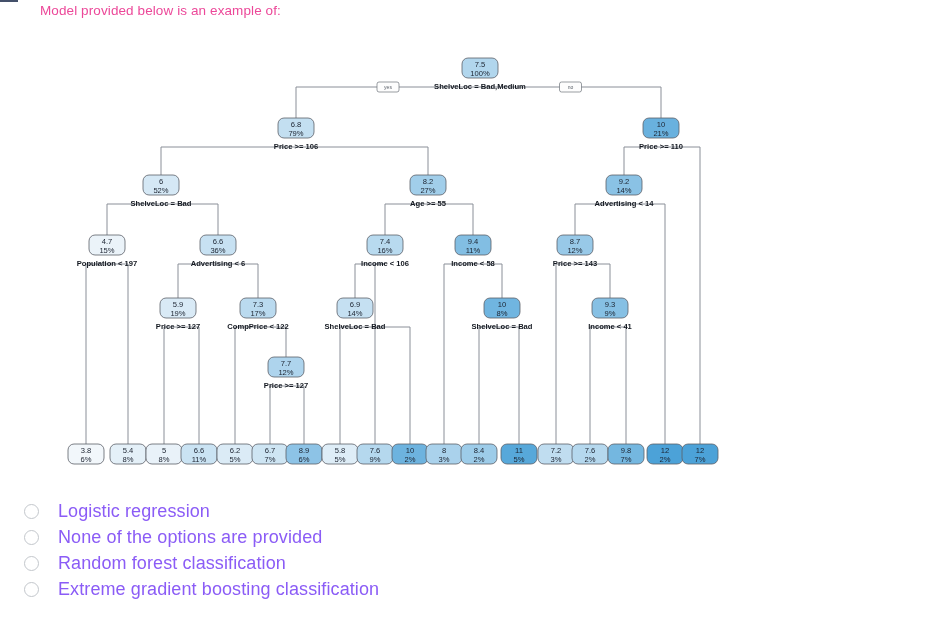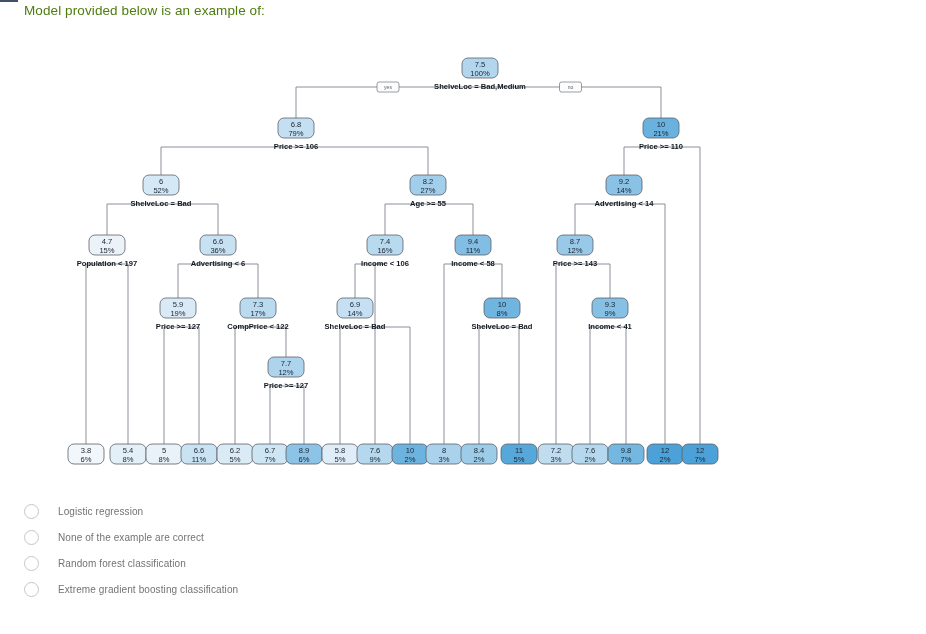--- a/index.html
+++ b/index.html
@@ -10,24 +10,24 @@
   body {
     width: 926px;
     height: 634px;
     position: relative;
     font-family: "Liberation Sans", sans-serif;
     color: #3c4450;
     overflow: hidden;
   }
   #question-title {
     position: absolute;
-    left: 24px;
+    left: 40px;
     top: 3px;
     font-size: 13.5px;
-    color: #4d7c0f;
+    color: #ec4899;
     letter-spacing: 0.1px;
     white-space: nowrap;
   }
   #top-rule {
     position: absolute;
     left: 0;
     top: 0;
     width: 18px;
     height: 2px;
     background: #44506a;
@@ -90,22 +90,22 @@
   .radio {
     width: 13px;
     height: 13px;
     border: 1px solid #c3c7cc;
     border-radius: 50%;
     background: #fff;
     flex: 0 0 auto;
     margin-right: 19px;
   }
   .option-label {
-    font-size: 10px;
-    color: #737373;
+    font-size: 18px;
+    color: #8b5cf6;
     letter-spacing: 0.1px;
     white-space: nowrap;
   }
 </style>
 </head>
 <body>
 
 <div id="top-rule"></div>
 
 <div id="question-title">Model provided below is an example of:</div>
@@ -389,21 +389,21 @@
   </svg>
 </div>
 
 <div id="options">
     <div class="option-row">
       <div class="radio"></div>
       <div class="option-label">Logistic regression</div>
     </div>
     <div class="option-row">
       <div class="radio"></div>
-      <div class="option-label">None of the example are correct</div>
+      <div class="option-label">None of the options are provided</div>
     </div>
     <div class="option-row">
       <div class="radio"></div>
       <div class="option-label">Random forest classification</div>
     </div>
     <div class="option-row">
       <div class="radio"></div>
       <div class="option-label">Extreme gradient boosting classification</div>
     </div>
   </div>

